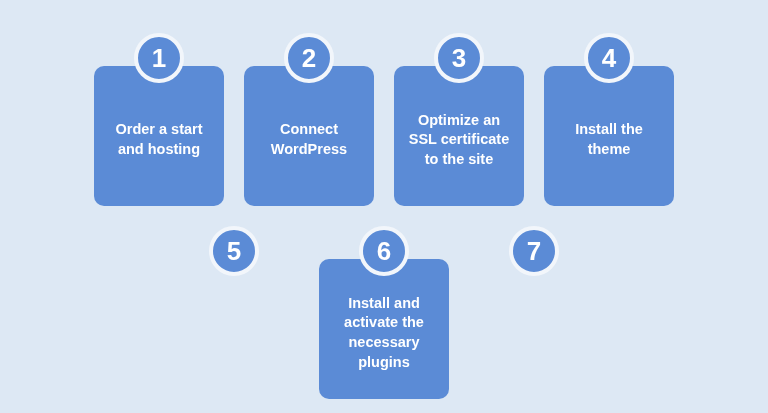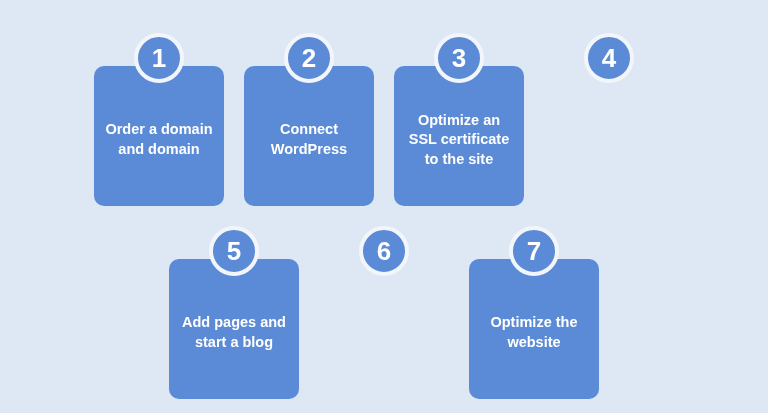--- a/index.html
+++ b/index.html
@@ -71,21 +71,21 @@
 <body>
 
 <div class="canvas">
 
   <div class="row row-1">
     <div class="step">
       <div class="badge">
         <span>1</span>
       </div>
       <div class="card">
-        <div class="label">Order a domain and domain</div>
+        <div class="label">Order a start and hosting</div>
       </div>
     </div>
 
     <div class="step">
       <div class="badge">
         <span>2</span>
       </div>
       <div class="card">
         <div class="label">Connect WordPress</div>
       </div>
@@ -97,42 +97,42 @@
       </div>
       <div class="card">
         <div class="label">Optimize an SSL certificate to the site</div>
       </div>
     </div>
 
     <div class="step">
       <div class="badge">
         <span>4</span>
       </div>
+      <div class="card">
+        <div class="label">Install the theme</div>
+      </div>
     </div>
   </div>
 
   <div class="row row-2">
     <div class="step">
       <div class="badge">
         <span>5</span>
       </div>
-      <div class="card">
-        <div class="label">Add pages and start a blog</div>
-      </div>
     </div>
 
     <div class="step">
       <div class="badge">
         <span>6</span>
+      </div>
+      <div class="card">
+        <div class="label">Install and activate the necessary plugins</div>
       </div>
     </div>
 
     <div class="step">
       <div class="badge">
         <span>7</span>
       </div>
-      <div class="card">
-        <div class="label">Optimize the website</div>
-      </div>
     </div>
   </div>
 
 </div>
 
 </body></html>

